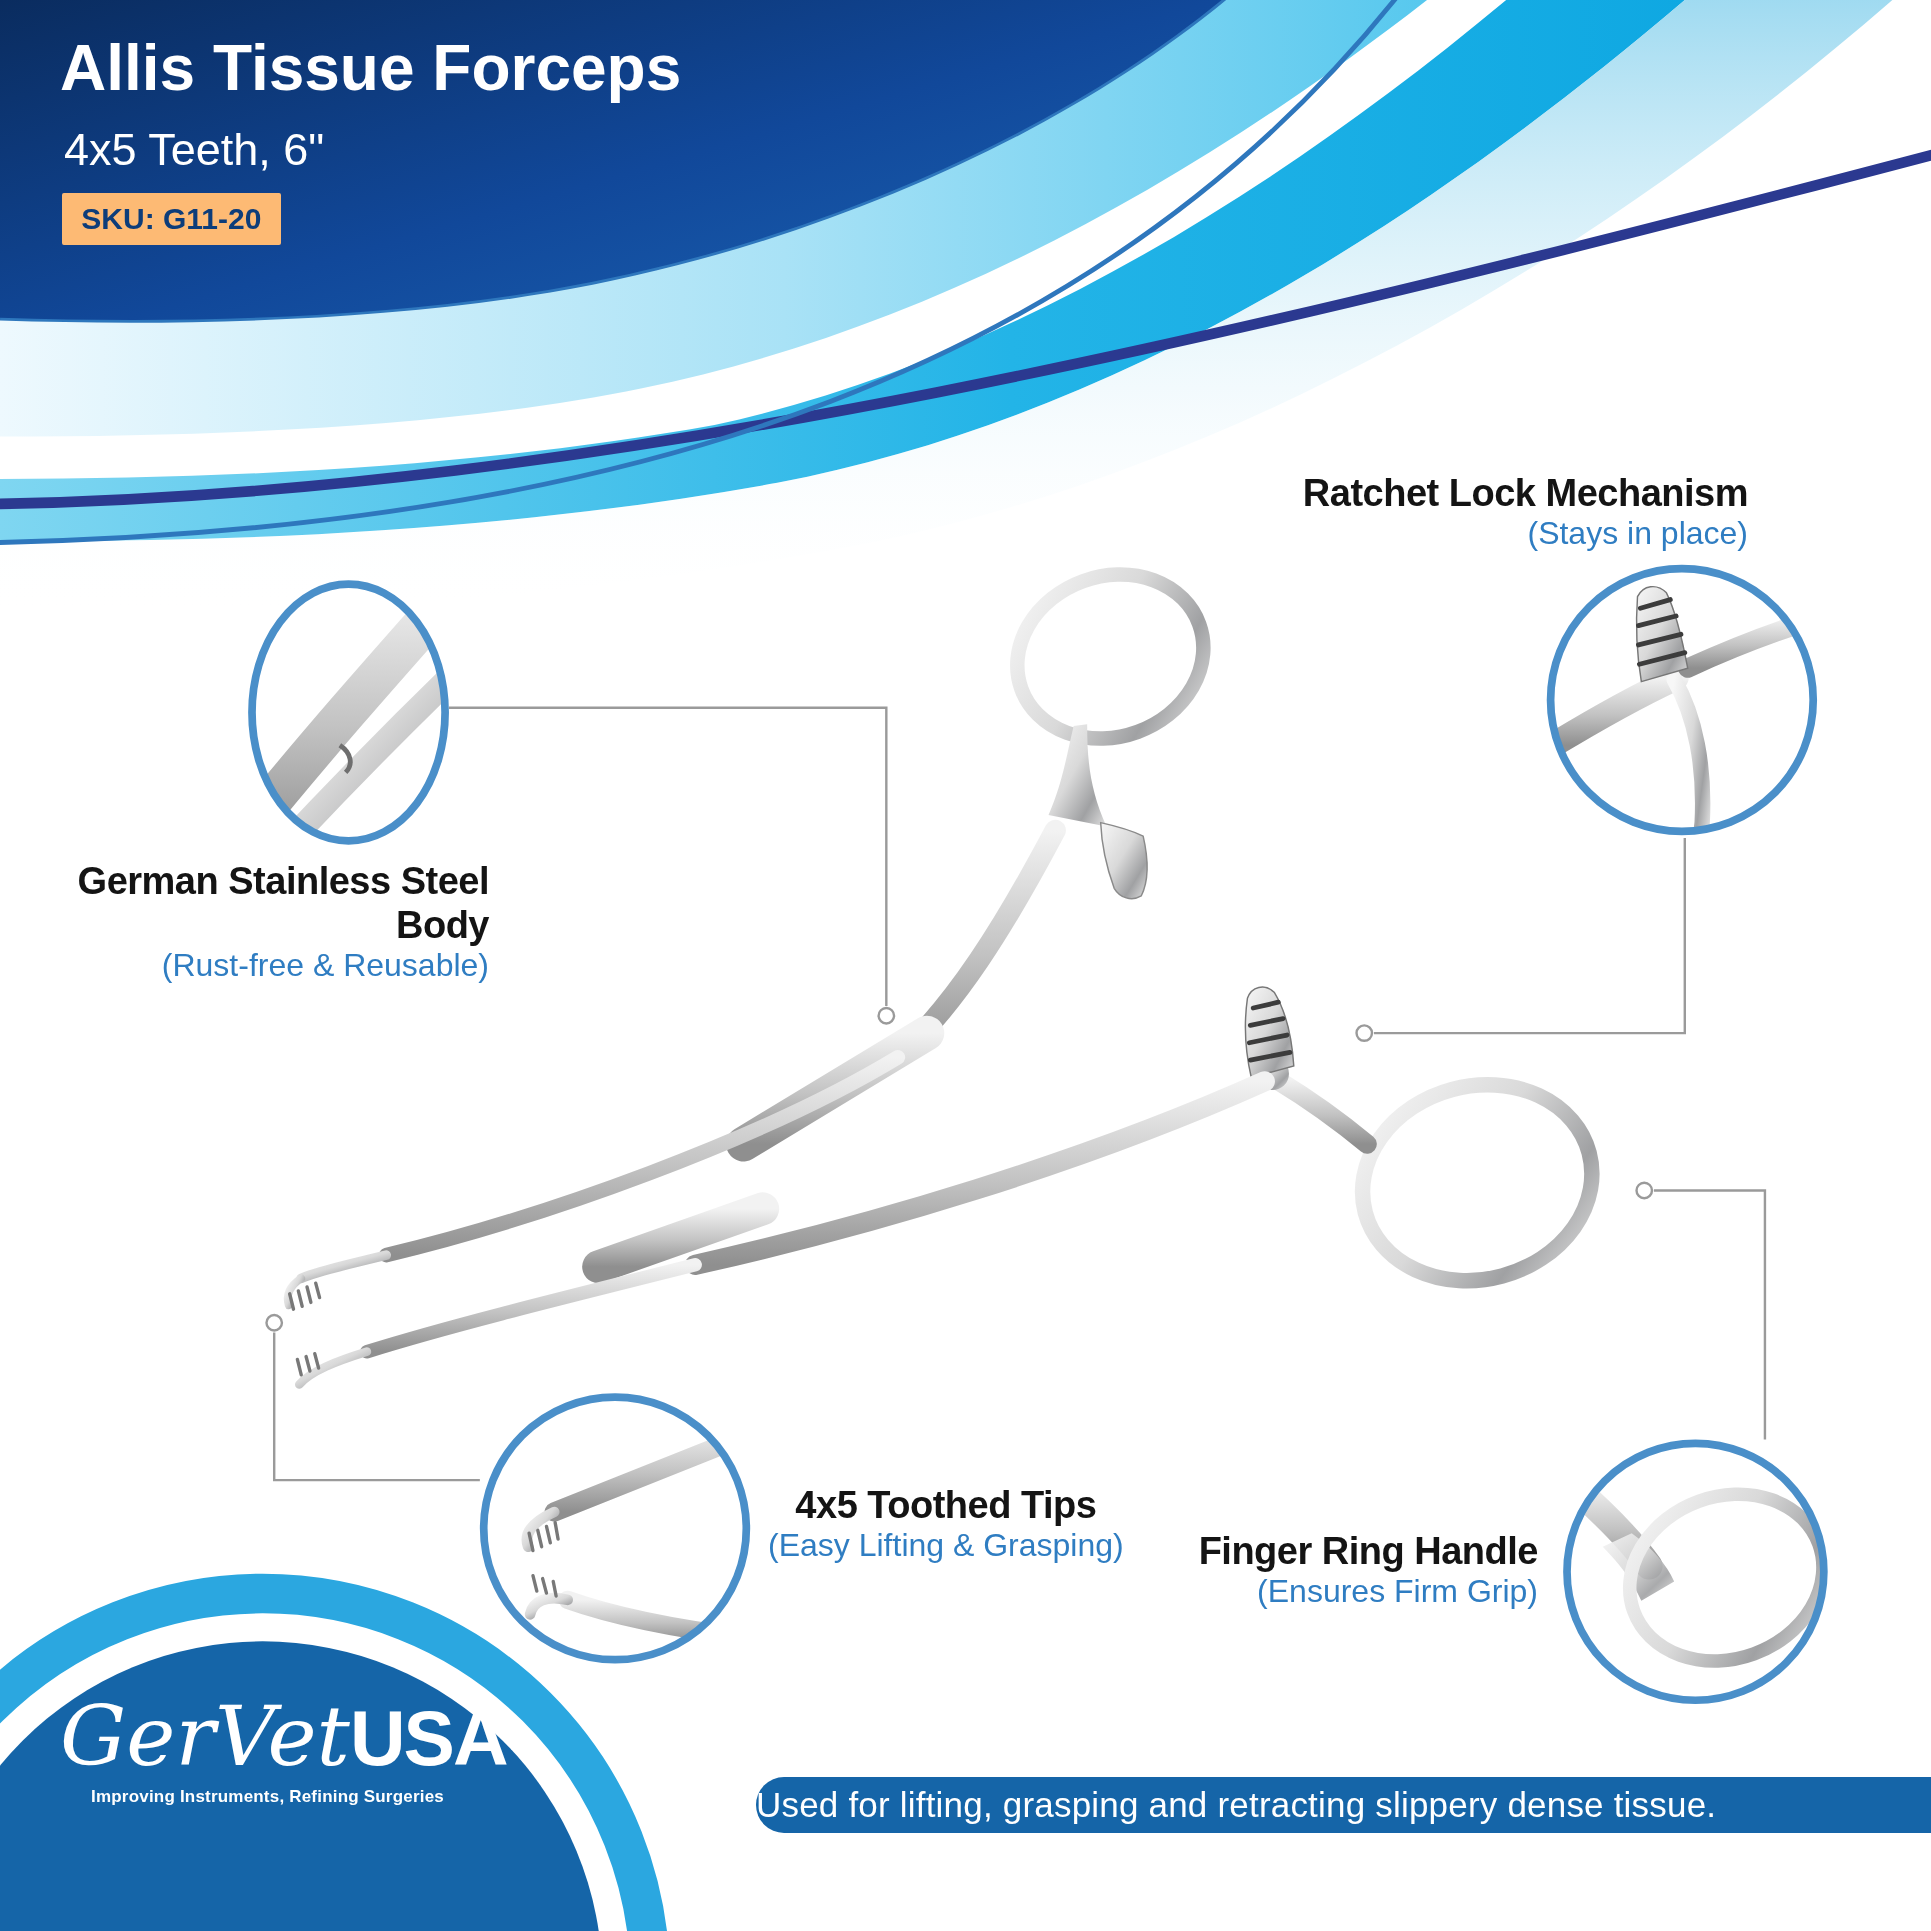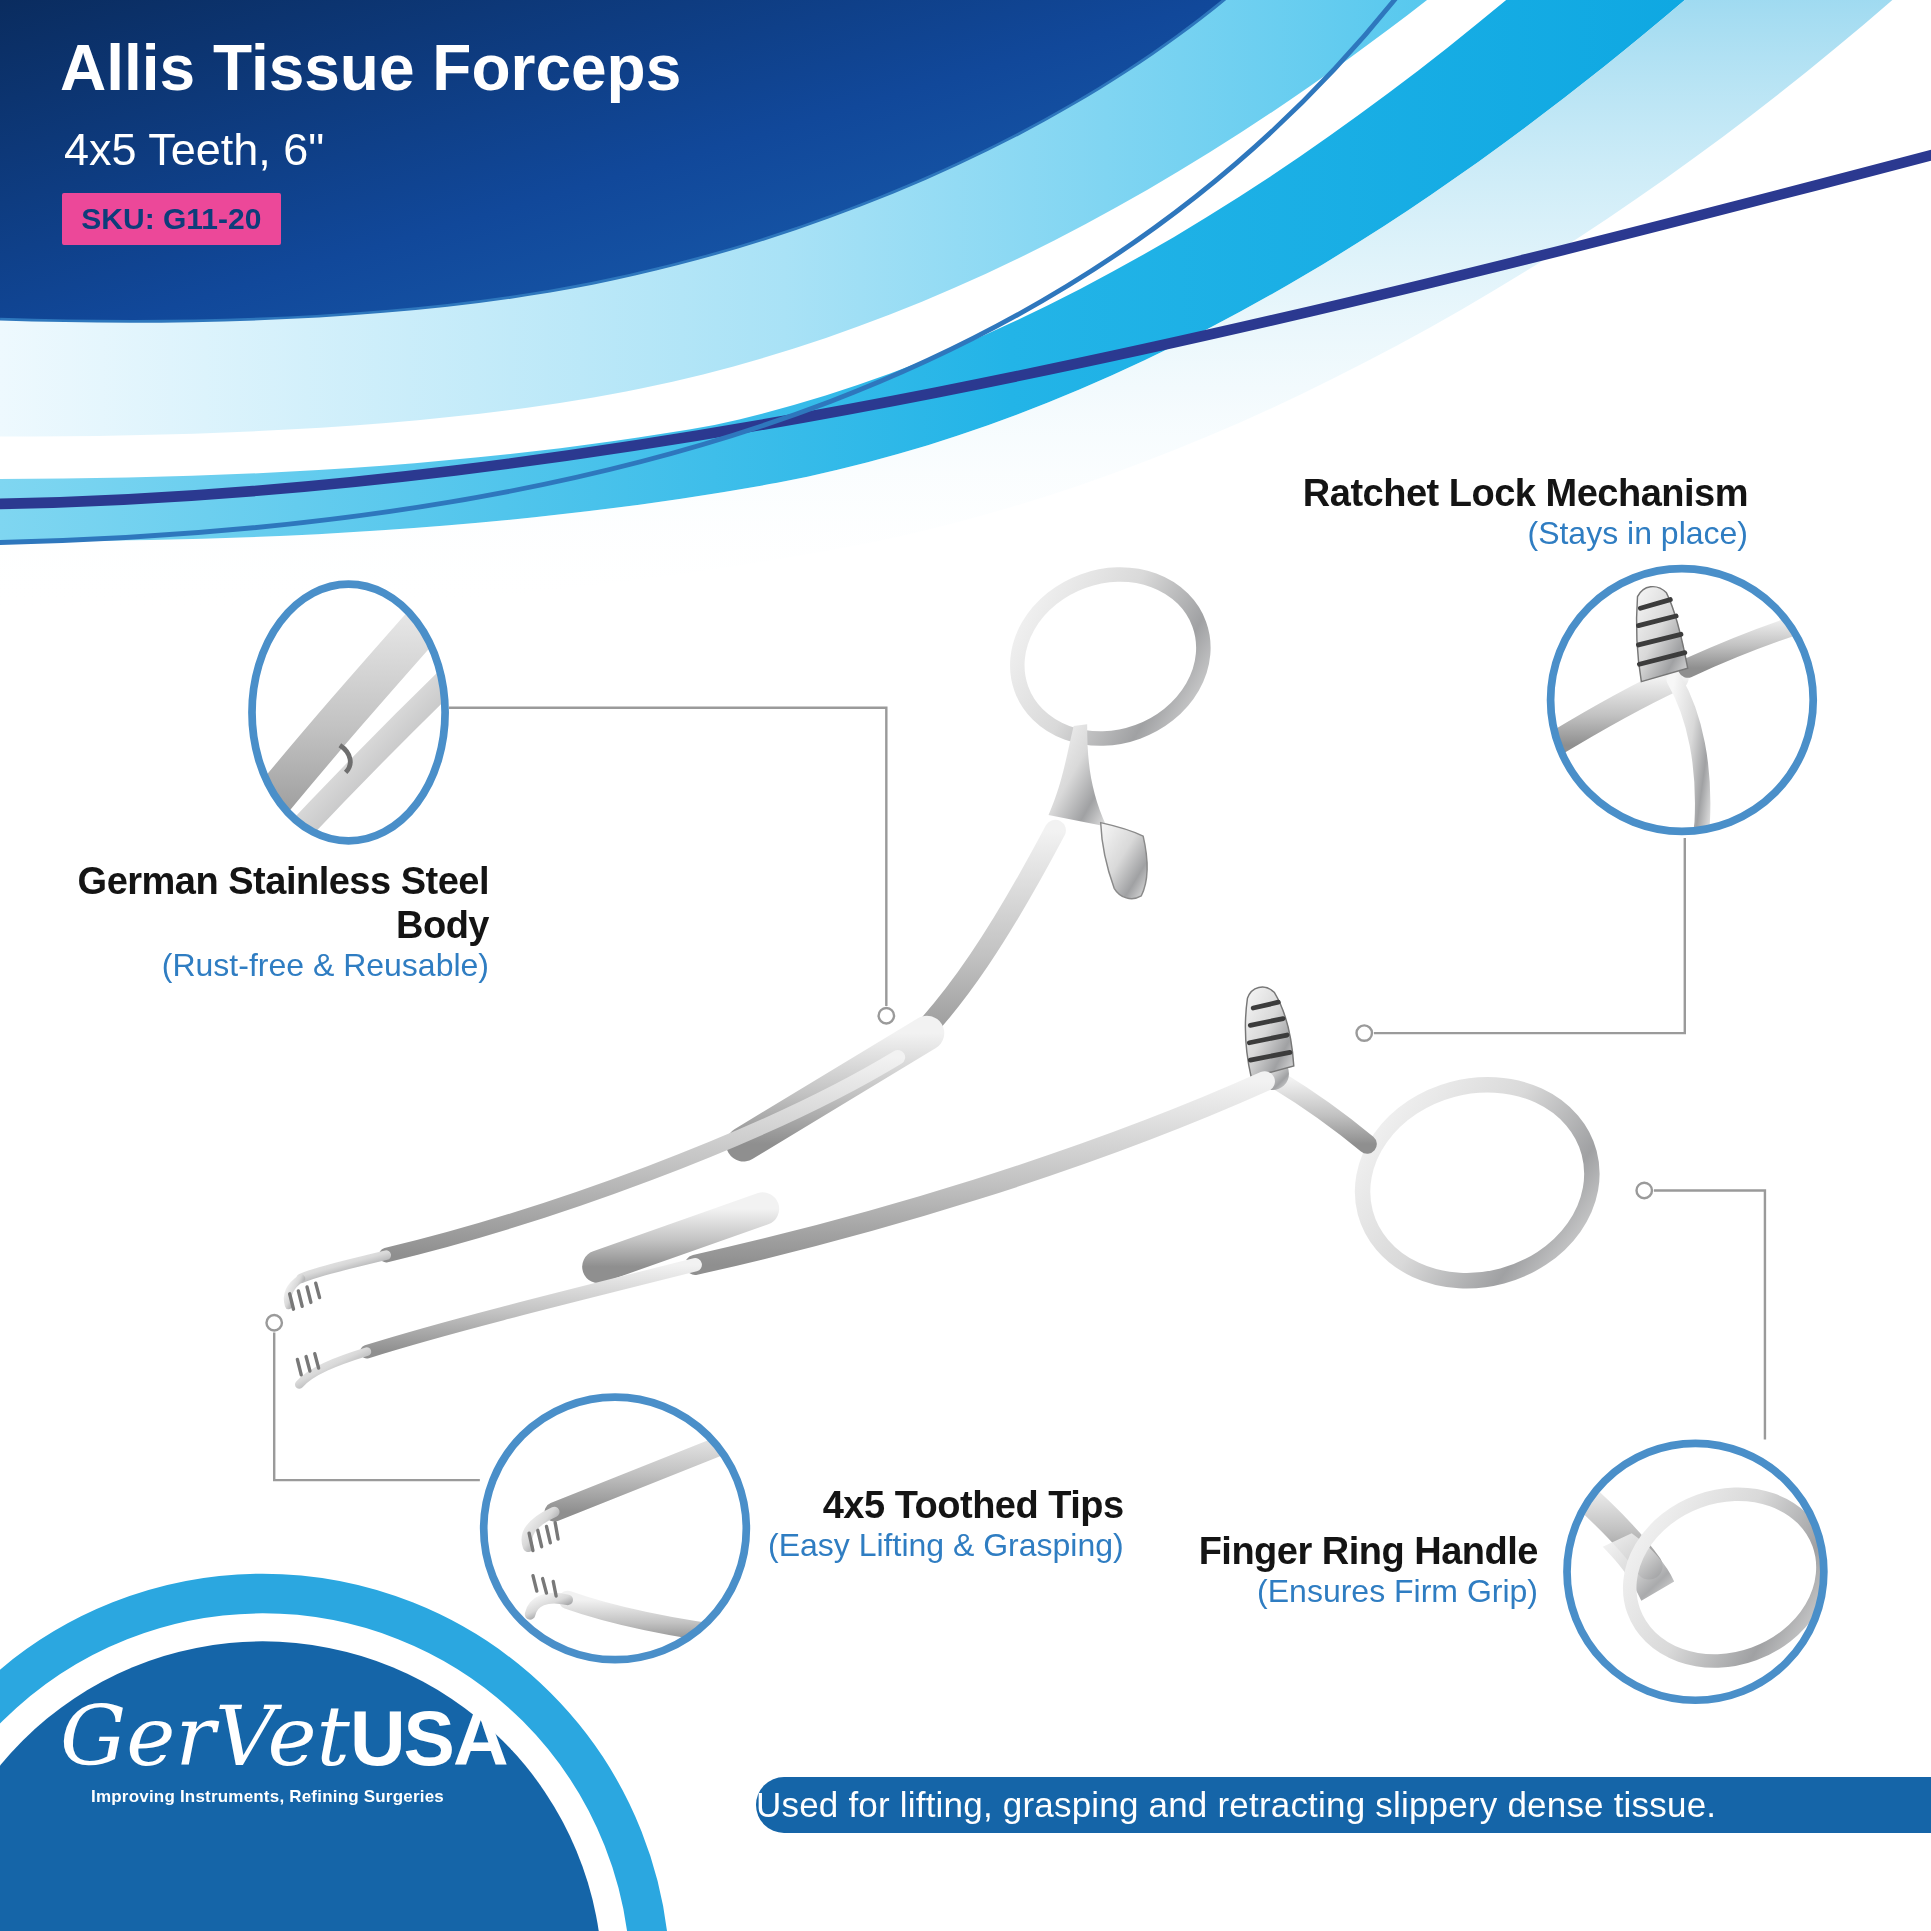--- a/index.html
+++ b/index.html
@@ -10,29 +10,29 @@
   svg{position:absolute;left:0;top:0;}
   
   .hdr-title{
     position:absolute;left:60px;top:35px;color:#fff;font-size:64px;font-weight:800;
     letter-spacing:0;line-height:1.05;
   }
   .hdr-sub{
     position:absolute;left:64px;top:124px;color:#fff;font-size:45px;font-weight:400;
   }
   .sku-badge{
-    position:absolute;left:62px;top:193px;background:#ec4899;color:var(--sku-text,#0d3d7a);
+    position:absolute;left:62px;top:193px;background:#fdba74;color:var(--sku-text,#0d3d7a);
     font-size:30px;font-weight:700;padding:8.7px 19.3px 9.7px 19.3px;border-radius:1.9px;
   }
   
   .callout{position:absolute;line-height:1.16;}
   .callout .c-title{font-size:38px;font-weight:700;color:var(--label-black,#141414);letter-spacing:-0.5px;}
   .callout .c-note{font-size:32px;font-weight:400;color:var(--accent-blue,#2f7dc2);}
   .align-r{text-align:right;}
-  .align-l{text-align:right;}
+  .align-l{text-align:center;}
   .co-ratchet{right:183px;top:471px;}
   .co-body{right:1442px;top:859px;}
   .co-tips{left:768px;top:1483px;}
   .co-finger{right:393px;top:1529px;}
   
   .usage-bar{
     position:absolute;left:756px;top:1777px;width:1175px;height:56px;
     background:var(--brand-blue,#1565a8);border-radius:28px 0 0 28px;
     display:flex;align-items:center;justify-content:flex-start;
   }

